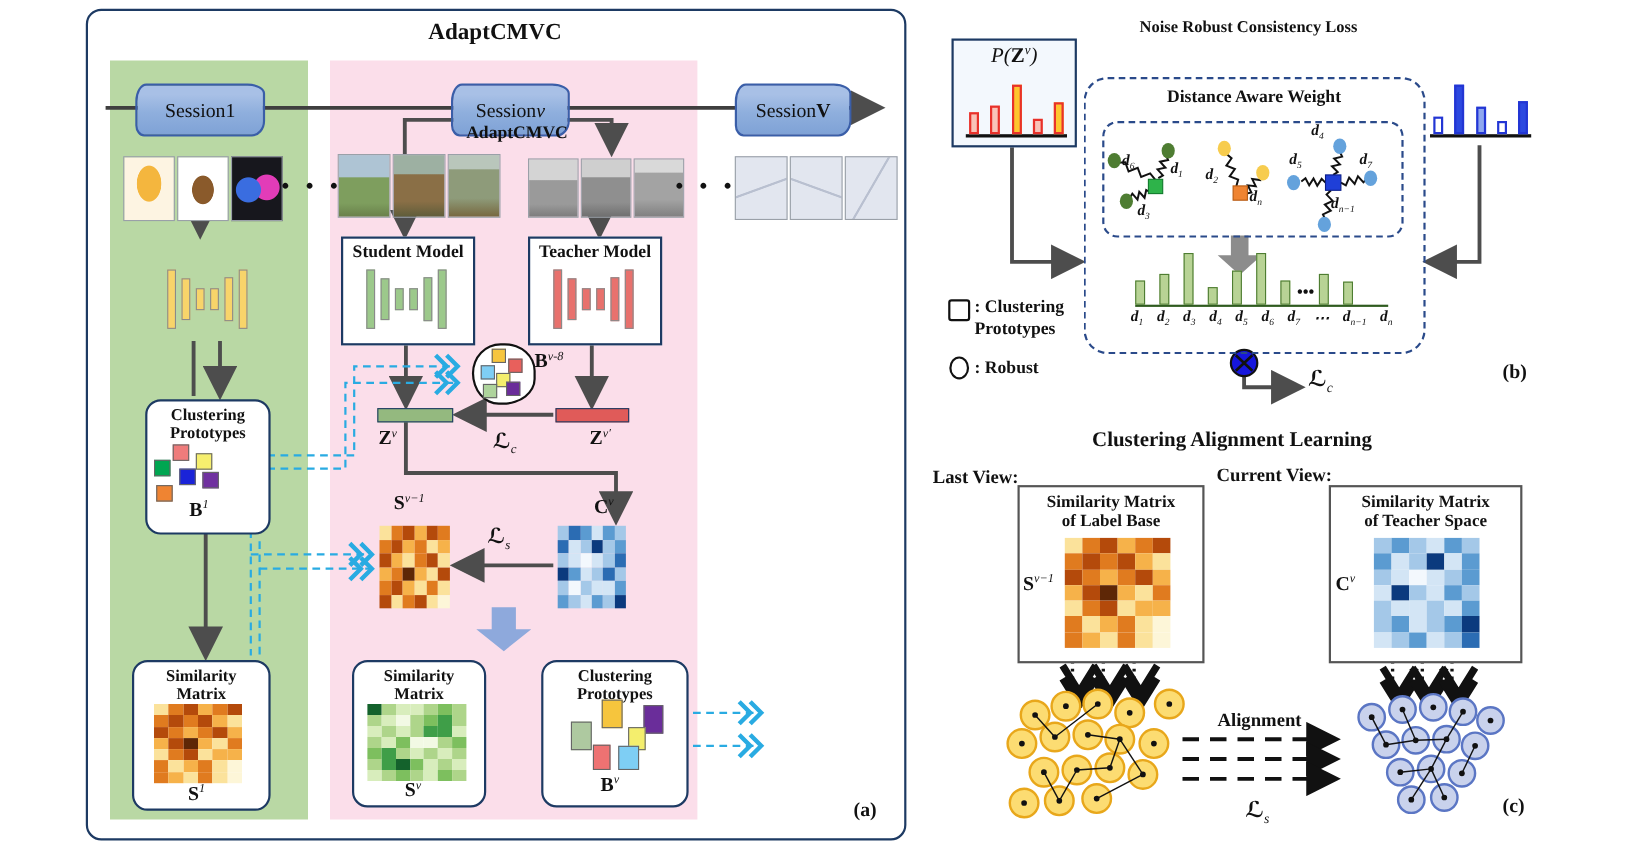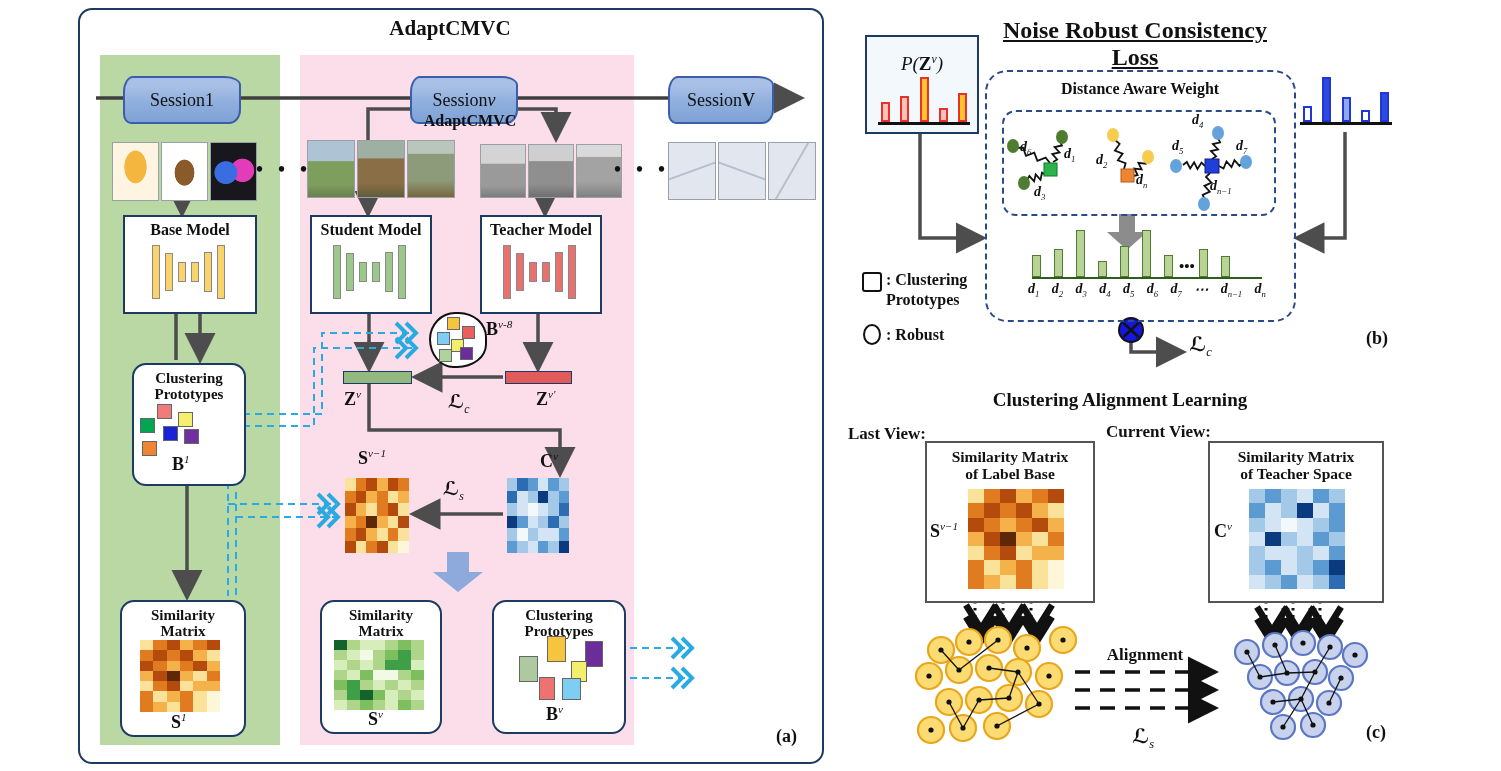--- a/index.html
+++ b/index.html
@@ -193,23 +193,20 @@
     <div class="tile" style="width:44px;height:52px;background:linear-gradient(180deg,#cfcfcf 0 30%,#8f8f8f 32% 75%,#6f6f6f 100%);"></div>
     <div class="tile" style="width:44px;height:52px;background:linear-gradient(180deg,#d9d9d9 0 22%,#a3a3a3 24% 70%,#808080 100%);"></div>
   </div>
   <div class="dots3" style="left:614px;top:158px;">• • •</div>
   <div class="imgrow" style="left:668px;top:142px;">
     <div class="tile" style="width:46px;height:56px;background:#e2e6ef linear-gradient(160deg,transparent 0 48%,#b9c0d0 49% 51%,transparent 52%);"></div>
     <div class="tile" style="width:46px;height:56px;background:#e2e6ef linear-gradient(20deg,transparent 0 48%,#b9c0d0 49% 51%,transparent 52%);"></div>
     <div class="tile" style="width:46px;height:56px;background:#e2e6ef linear-gradient(120deg,transparent 0 48%,#b9c0d0 49% 51%,transparent 52%);"></div>
   </div>
 
-  <div class="mbox" style="left:123px;top:215px;width:130px;height:95px;">
-    <div class="mttl">Base Model</div>
-  </div>
   <div class="vbars" style="left:123px;top:238px;width:130px;height:68px;z-index:3;">
       <div class="bar" style="width: 8px; height: 54px; background: rgb(248, 212, 106); border: 1.5px solid rgb(138, 138, 138);"></div>
       <div class="bar" style="width: 8px; height: 38px; background: rgb(248, 212, 106); border: 1.5px solid rgb(138, 138, 138);"></div>
       <div class="bar" style="width: 8px; height: 20px; background: rgb(248, 212, 106); border: 1.5px solid rgb(138, 138, 138);"></div>
       <div class="bar" style="width: 8px; height: 20px; background: rgb(248, 212, 106); border: 1.5px solid rgb(138, 138, 138);"></div>
       <div class="bar" style="width: 8px; height: 40px; background: rgb(248, 212, 106); border: 1.5px solid rgb(138, 138, 138);"></div>
       <div class="bar" style="width: 8px; height: 54px; background: rgb(248, 212, 106); border: 1.5px solid rgb(138, 138, 138);"></div>
     </div>
 
   <div class="mbox" style="left:310px;top:215px;width:118px;height:95px;">
@@ -438,24 +435,24 @@
   <div class="mathlbl" style="left:368px;top:708px;font-size:18px;"><span class="mb">S</span><sup>v</sup></div>
 
   <div class="rbox" style="left:492px;top:600px;width:130px;height:130px;">
     <div class="mttl" style="padding:0 16px;">Clustering Prototypes</div>
   </div>
   <div></div>
   <div class="mathlbl" style="left:546px;top:703px;font-size:18px;"><span class="mb">B</span><sup>v</sup></div>
 
   <div class="corner" style="left:776px;top:726px;">(a)</div>
 
-  <div class="abs ttl" style="left:985px;top:17px;width:300px;font-size:24px;z-index:2;text-decoration:underline;">Noise Robust Consistency Loss</div>
+  <div class="abs ttl" style="left:985px;top:17px;width:300px;font-size:15px;z-index:2;">Noise Robust Consistency Loss</div>
 
   <div class="pbx" style="left:865px;top:35px;width:110px;height:95px;">
-    <div class="mathlbl" style="position:static;text-align:center;margin-top:16px;font-size:19px;"><span class="mpre">P(</span><span class="mb">Z</span><sup>v</sup><span class="mpre">)</span></div>
+    <div class="mathlbl" style="position:static;text-align:center;margin-top:2px;font-size:19px;"><span class="mpre">P(</span><span class="mb">Z</span><sup>v</sup><span class="mpre">)</span></div>
   </div>
   <div class="hist" style="left:878px;top:70px;width:86px;height:52px;">
       <div class="bar" style="width: 9px; height: 20px; background: rgb(249, 195, 184); border: 2px solid rgb(232, 49, 42);"></div>
       <div class="bar" style="width: 9px; height: 26px; background: rgb(249, 195, 184); border: 2px solid rgb(232, 49, 42);"></div>
       <div class="bar" style="width: 9px; height: 45px; background: rgb(254, 197, 46); border: 2px solid rgb(232, 49, 42);"></div>
       <div class="bar" style="width: 9px; height: 14px; background: rgb(249, 195, 184); border: 2px solid rgb(232, 49, 42);"></div>
       <div class="bar" style="width: 9px; height: 29px; background: rgb(254, 197, 46); border: 2px solid rgb(232, 49, 42);"></div>
     </div>
 
   <div class="hist" style="left:1300px;top:70px;width:86px;height:52px;">

